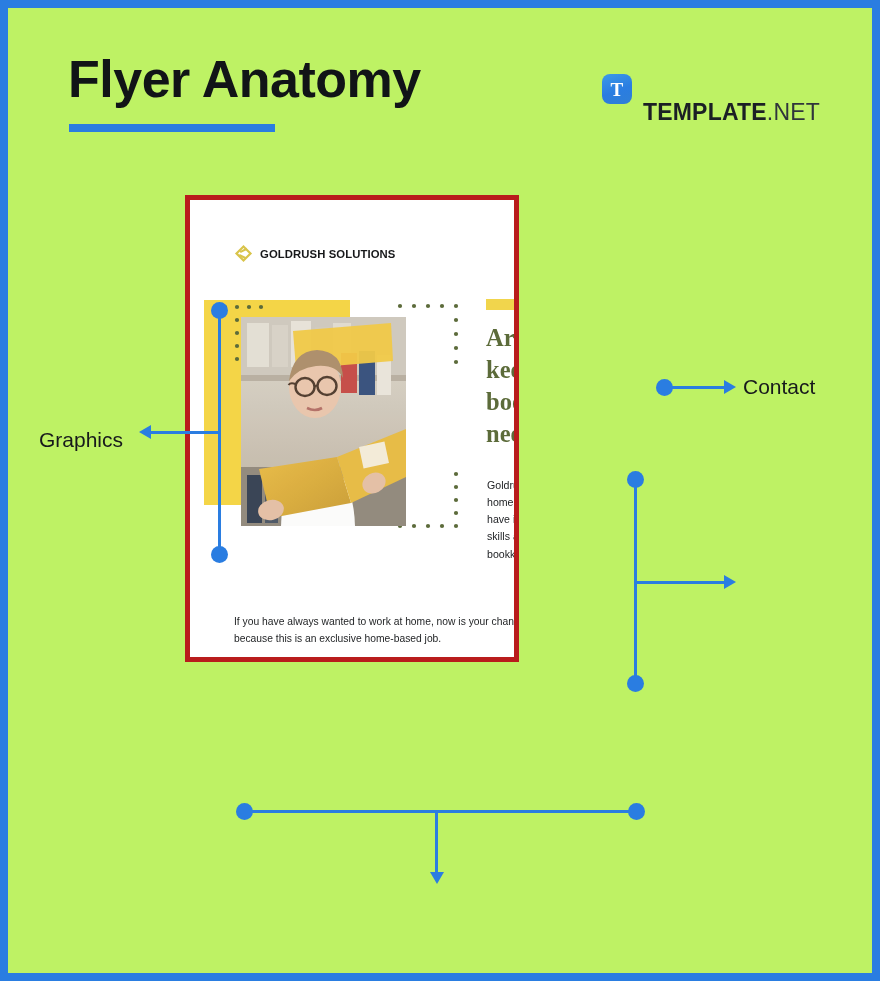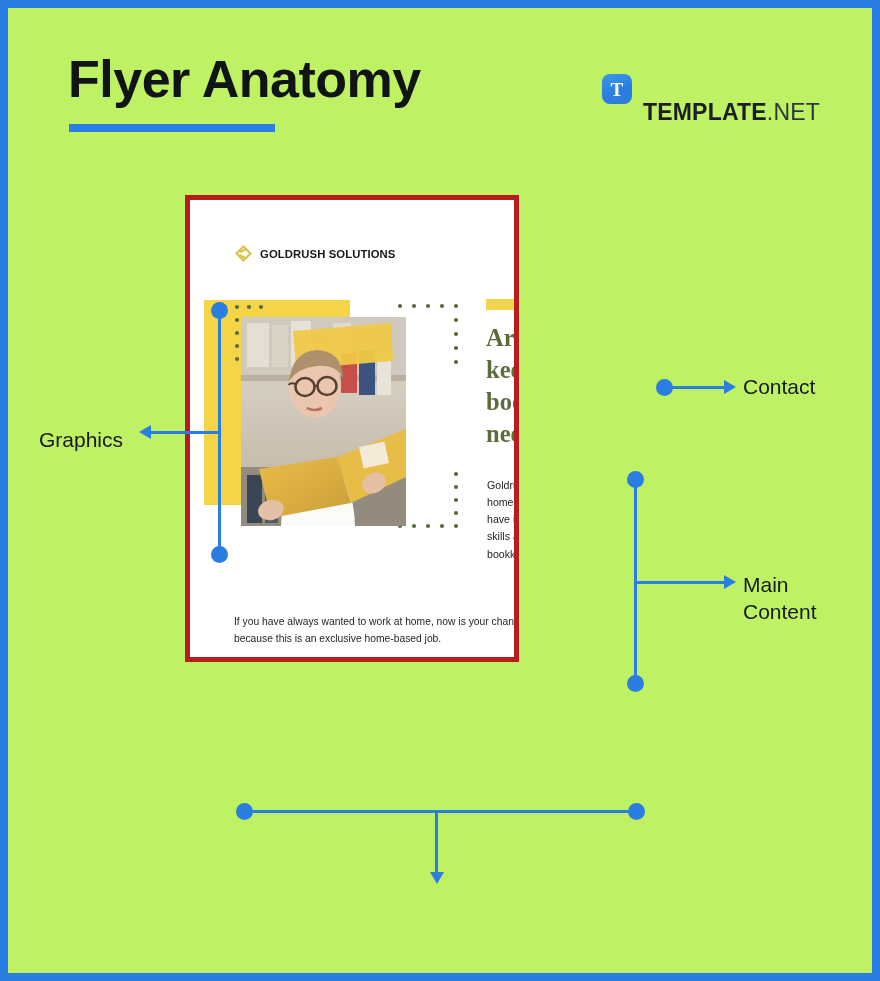--- a/index.html
+++ b/index.html
@@ -247,24 +247,20 @@
   <div class="dot" style="left:648px; top:371px;"></div>
   <div class="ln h" style="left:656px; top:378px; width:60px;"></div>
   <div class="arrow right" style="left:716px; top:372px;"></div>
   <div class="anno-label" style="left:735px; top:366px;">Contact</div>
 
   <div class="dot" style="left:619px; top:463px;"></div>
   <div class="dot" style="left:619px; top:667px;"></div>
   <div class="ln v" style="left:626px; top:471px; height:197px;"></div>
   <div class="ln h" style="left:626px; top:573px; width:90px;"></div>
   <div class="arrow right" style="left:716px; top:567px;"></div>
-  <div class="anno-label" style="left:735px; top:564px;">
-    <div>Main</div>
-    <div>Content</div>
-  </div>
 
   <div class="dot" style="left:228px; top:795px;"></div>
   <div class="dot" style="left:620px; top:795px;"></div>
   <div class="ln h" style="left:236px; top:802px; width:385px;"></div>
   <div class="ln v" style="left:427px; top:802px; height:62px;"></div>
   <div class="arrow down" style="left:422px; top:864px;"></div>
 
 </div>
 
 </body></html>

